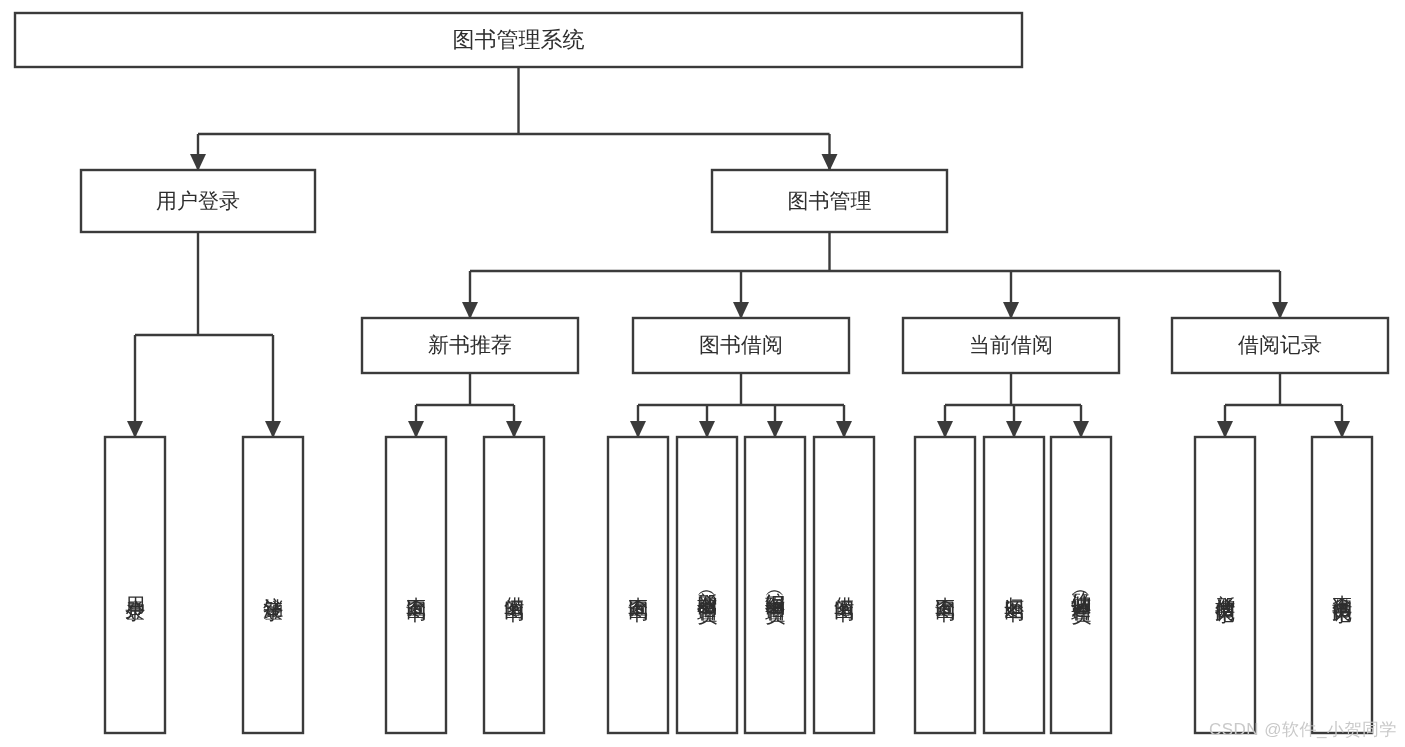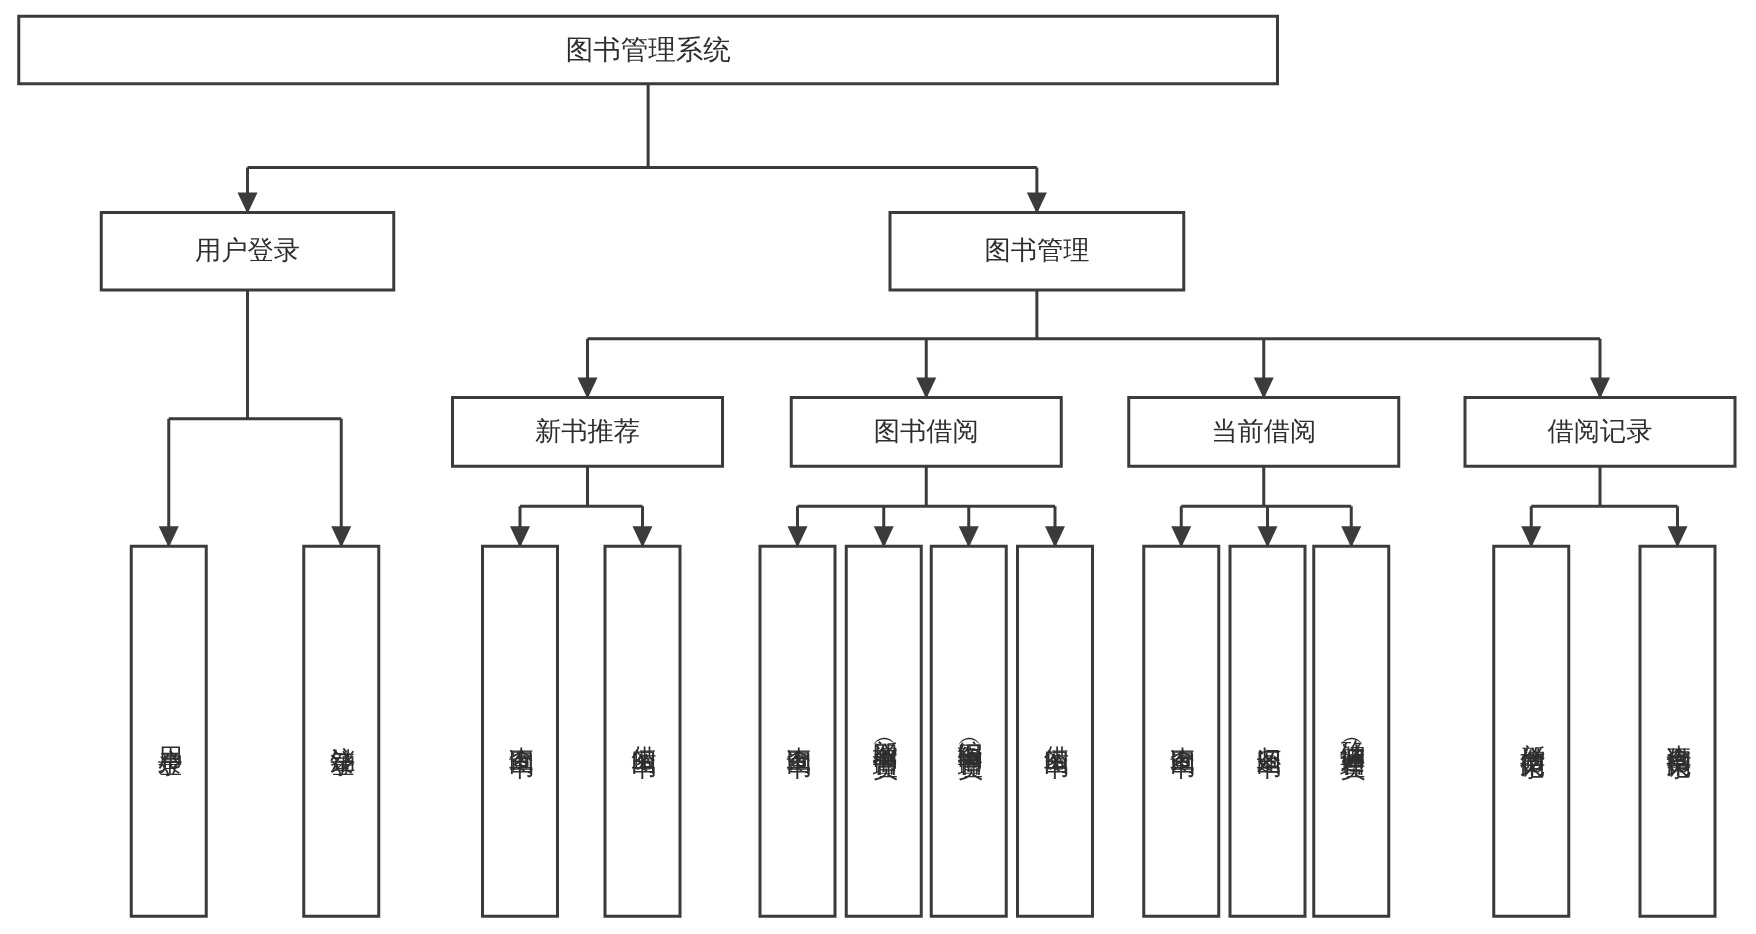--- a/index.html
+++ b/index.html
@@ -199,13 +199,14 @@
       <div class="leaf-label-wrap" style="left: 1051px; top: 437px; width: 60px; height: 296px;">
         <span class="leaf-label">确认归还（管理员）</span>
       </div>
       <div class="leaf-label-wrap" style="left: 1195px; top: 437px; width: 60px; height: 296px;">
         <span class="leaf-label">新增借阅记录</span>
       </div>
       <div class="leaf-label-wrap" style="left: 1312px; top: 437px; width: 60px; height: 296px;">
         <span class="leaf-label">查询借阅记录</span>
       </div>
     </div>
+  <div class="watermark">CSDN @软件_小贺同学</div>
 </div>
 
 </body></html>

